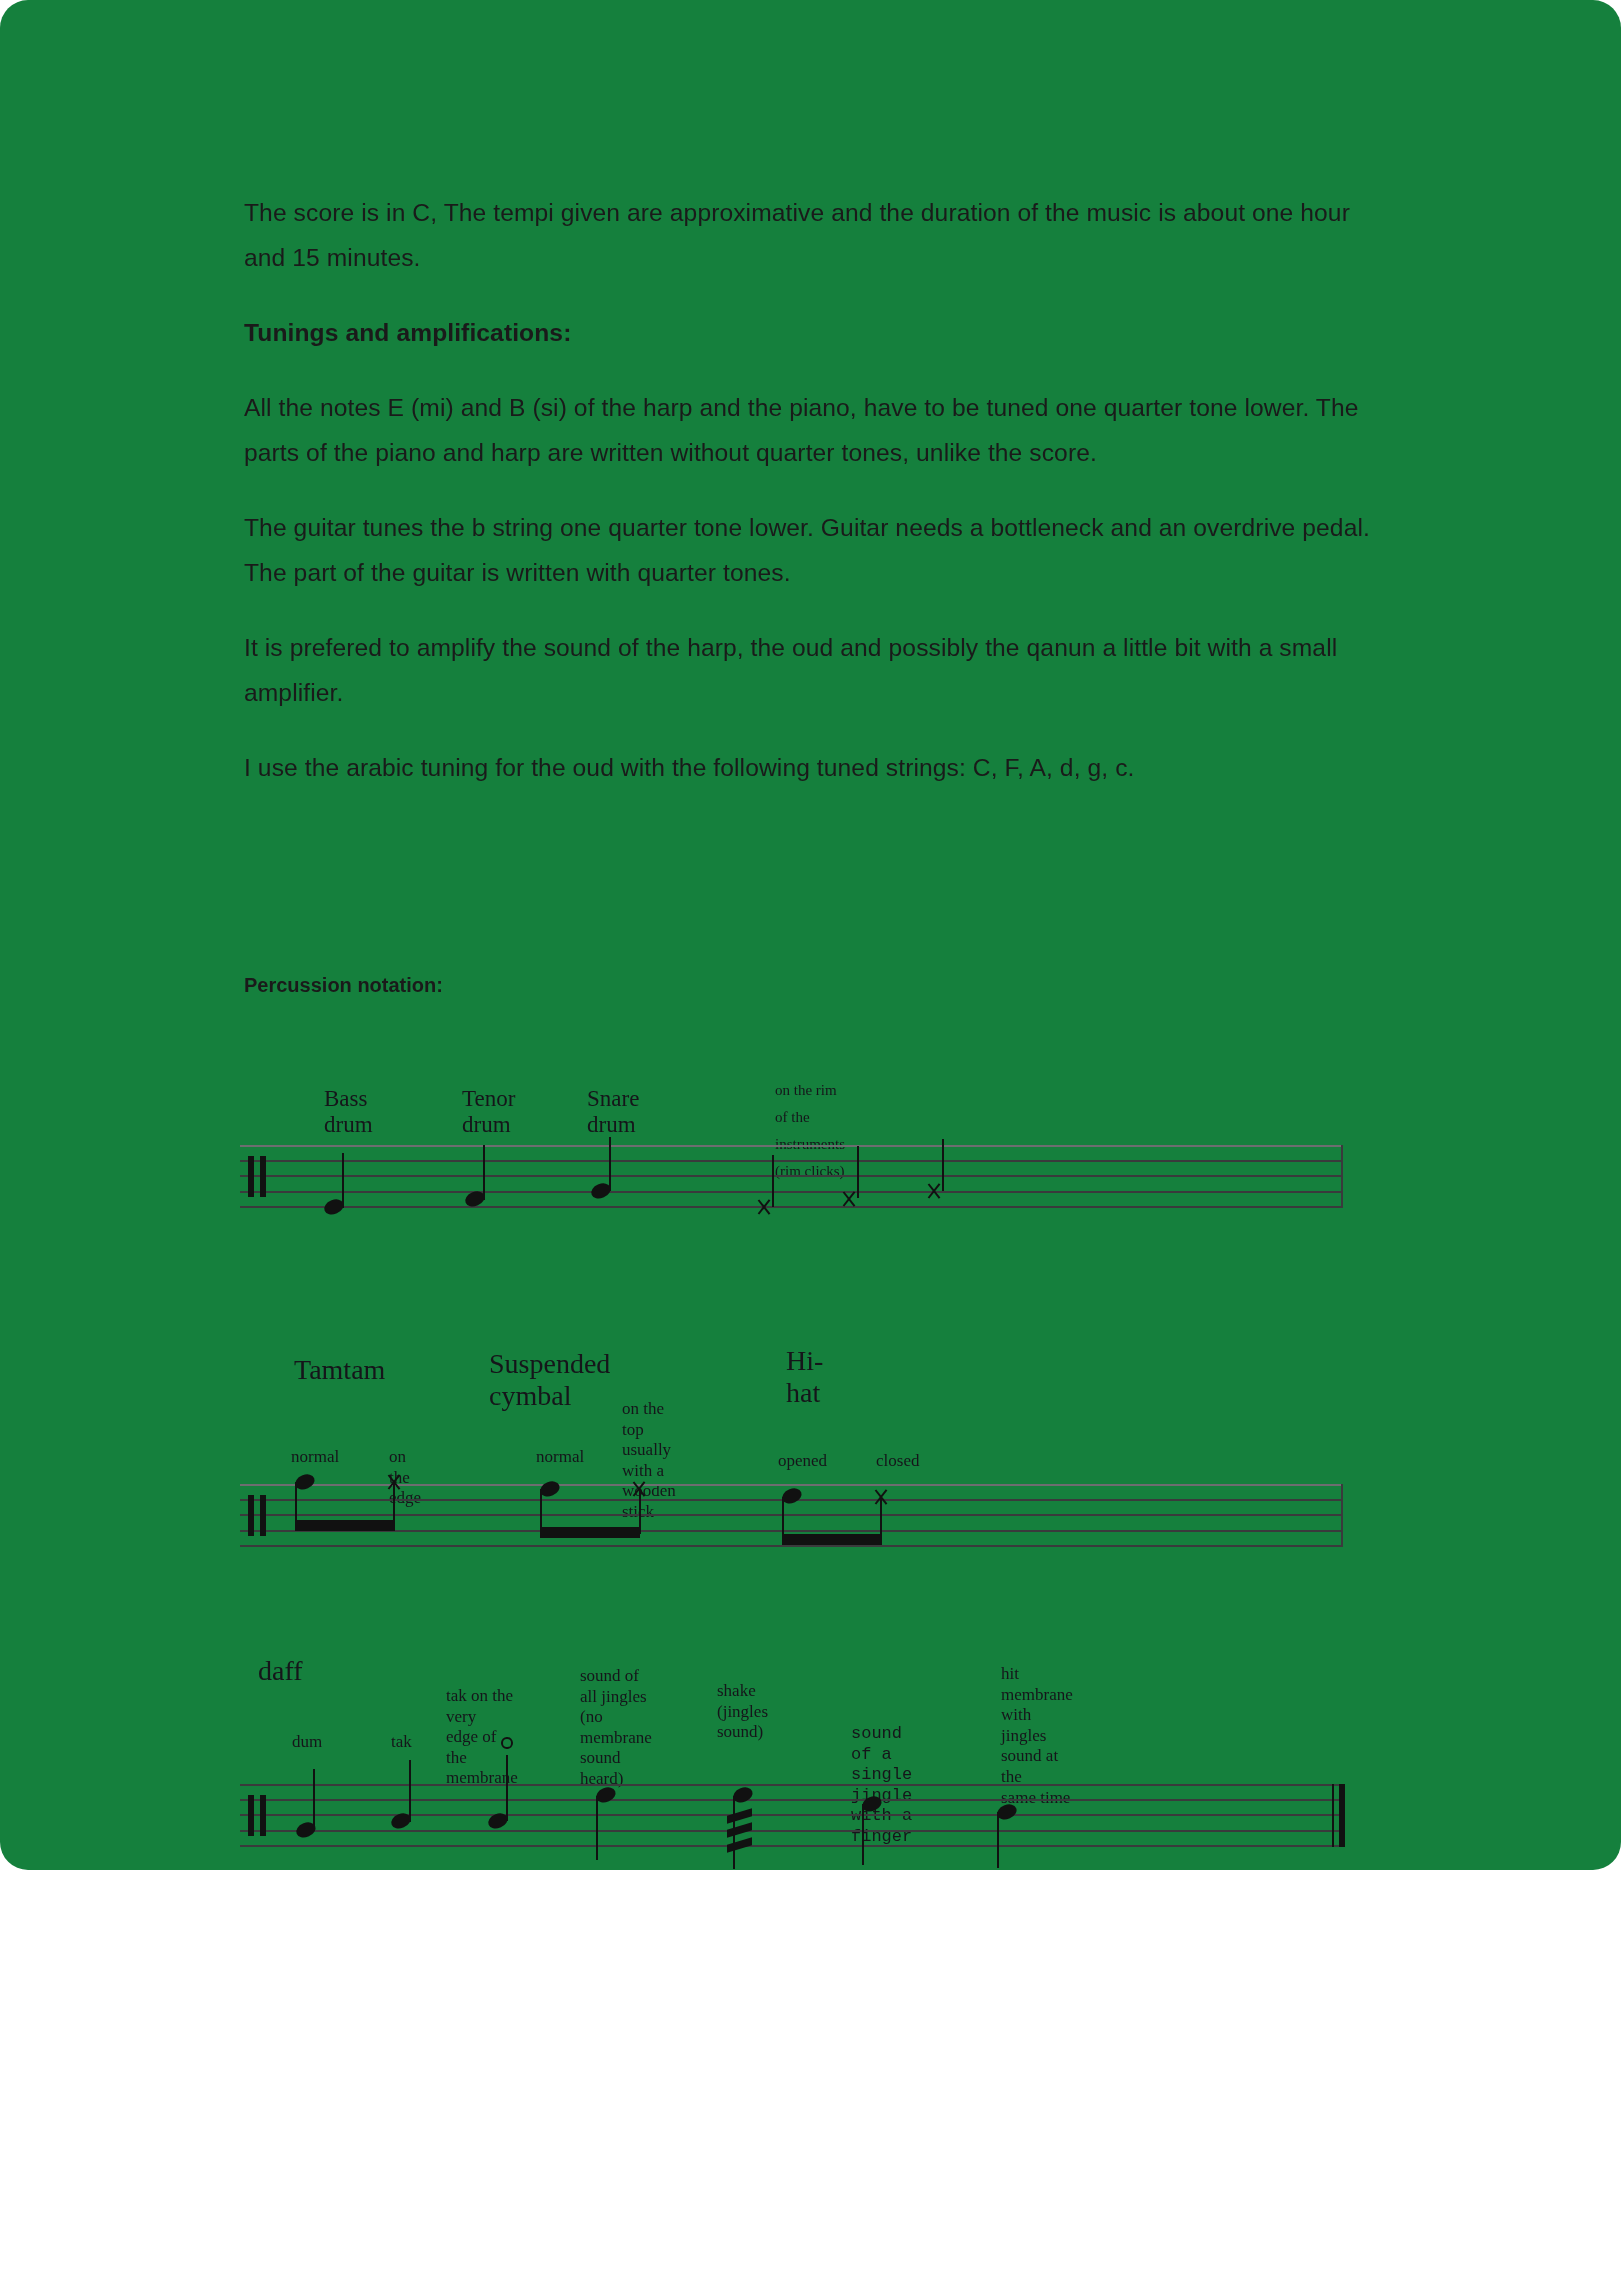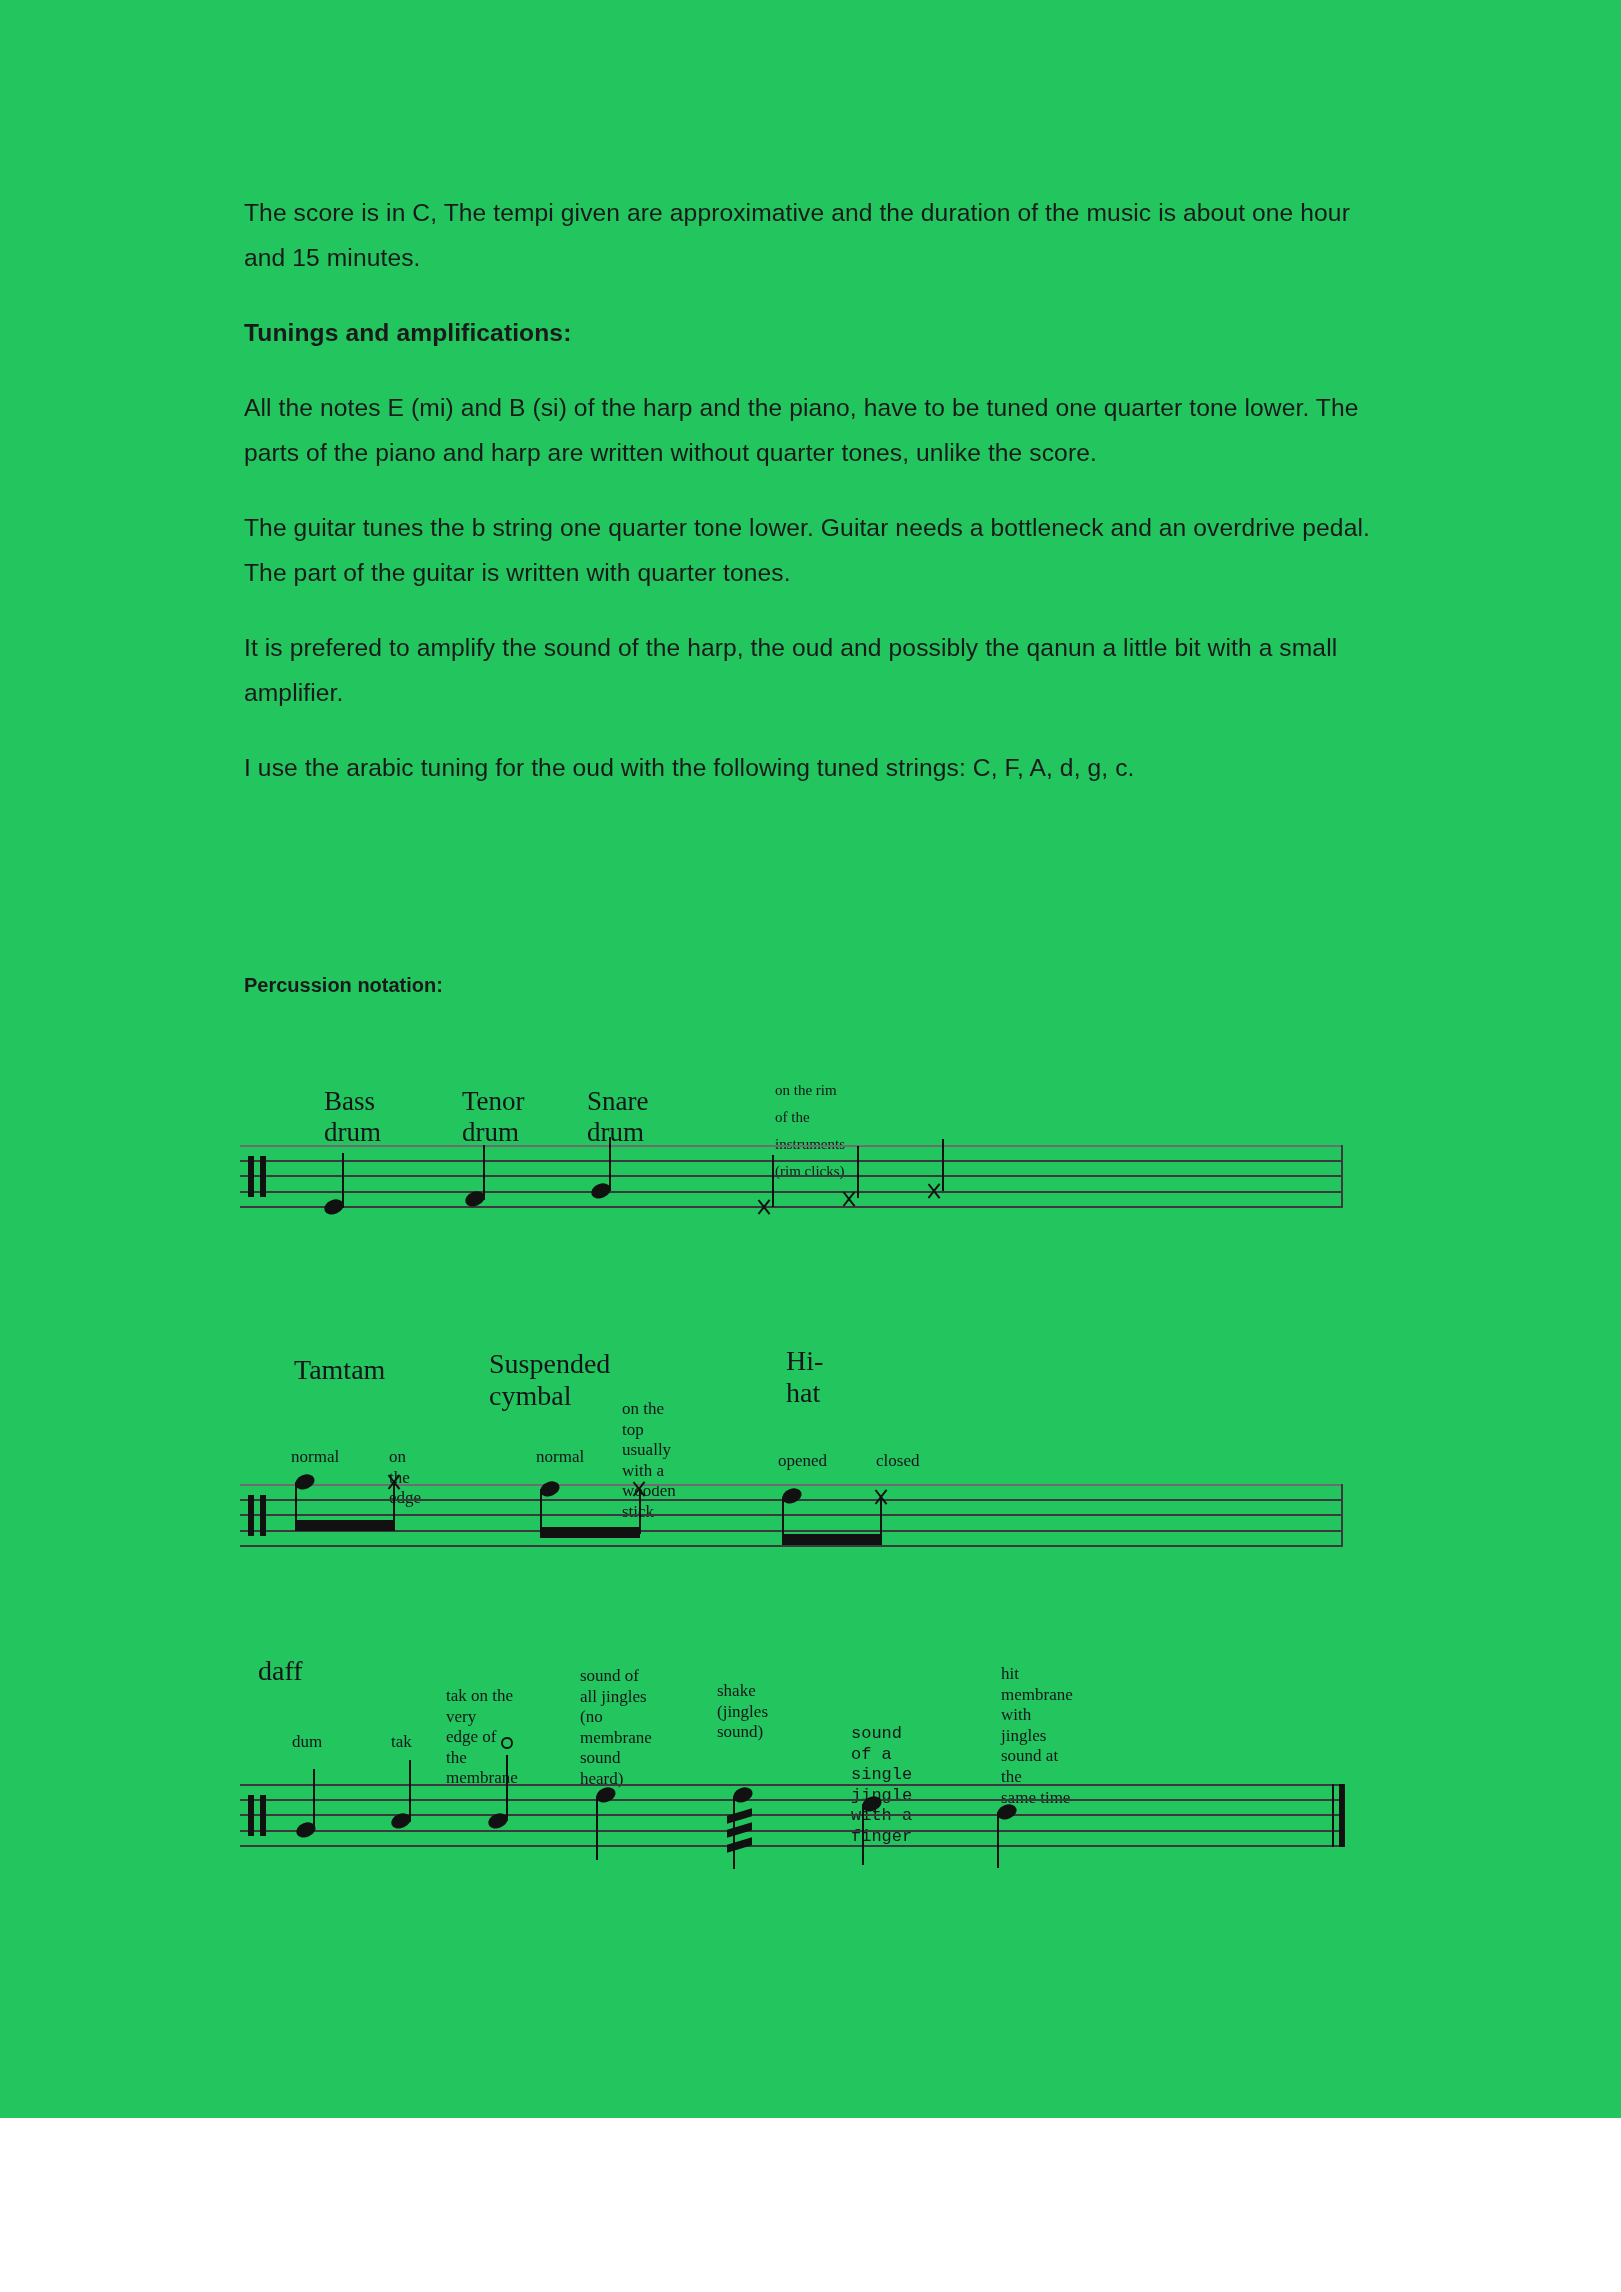--- a/index.html
+++ b/index.html
@@ -3,24 +3,25 @@
 <meta charset="utf-8">
 <style>
   html, body {
     margin: 0;
     padding: 0;
     background: #ffffff;
   }
   .page {
     position: relative;
     width: 1621px;
-    height: 2118px;
-    background: #22c55e;
+    height: 1870px;
+    background: #15803d;
     font-family: "Liberation Sans", sans-serif;
     overflow: hidden;
+    border-radius: 28px;
   }
 
   
   .prose {
     position: absolute;
     left: 244px;
     top: 190px;
     width: 1127px;
   }
   .para {
@@ -160,21 +161,21 @@
   .lab {
     position: absolute;
     font-family: "Liberation Serif", serif;
     color: #15151a;
     white-space: pre-line;
   }
   .lab.big {
     font-size: 28px;
   }
   .lab.mid {
-    font-size: 27px;
+    font-size: 23px;
   }
   .lab.small {
     font-size: 17px;
     line-height: 20.6px;
   }
   .lab.tiny {
     font-size: 15px;
     line-height: 27px;
   }
 </style>

